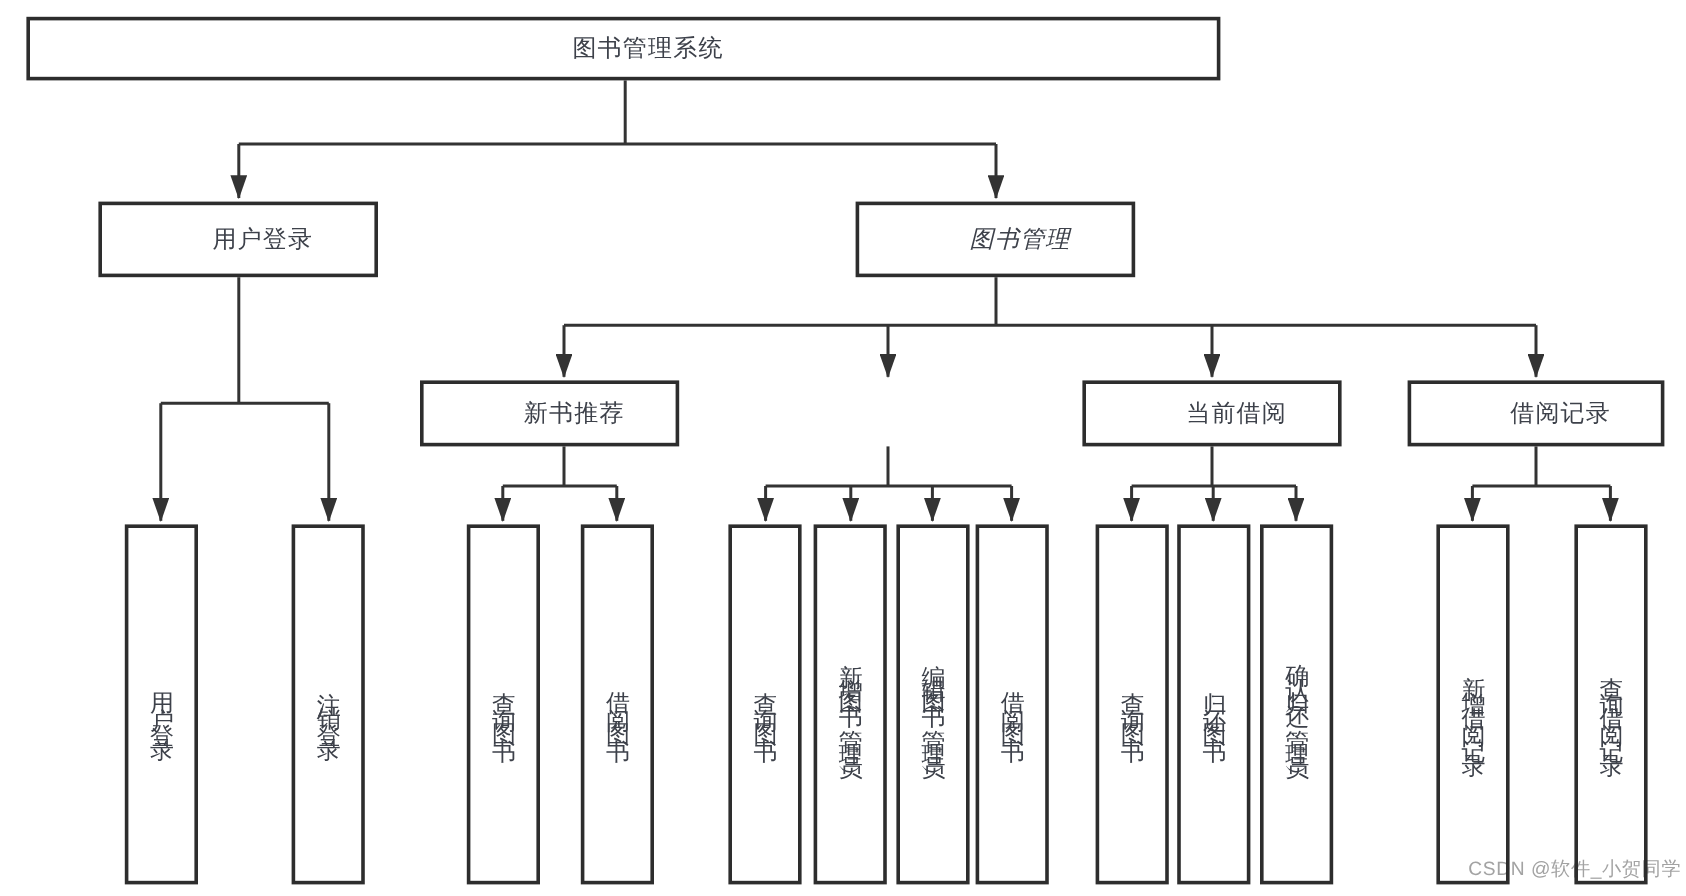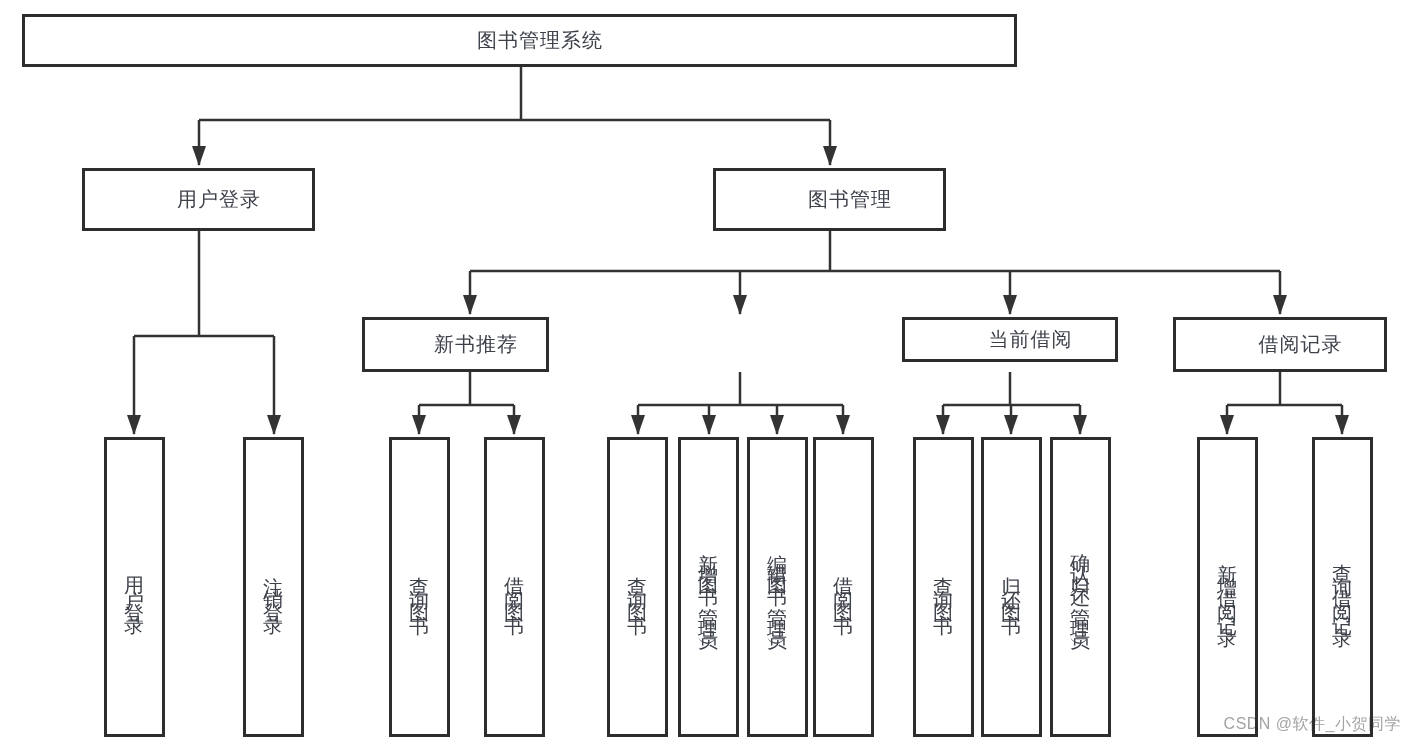--- a/index.html
+++ b/index.html
@@ -84,28 +84,28 @@
 
   <div class="watermark">CSDN @软件_小贺同学</div>
 
   <div class="box hbox" style="left:22px;top:14px;width:995px;height:53px;">
     <span>图书管理系统</span>
   </div>
 
   <div class="box hbox" style="left:82px;top:168px;width:233px;height:63px;">
     <span>用户登录</span>
   </div>
-  <div class="box hbox" style="left:713px;top:168px;width:233px;height:63px;">
+  <div class="box hbox" style="left:713px;top:168px;width:233px;height:63px;font-style:italic;">
     <span>图书管理</span>
   </div>
 
-  <div class="box hbox" style="left:362px;top:317px;width:187px;height:55px;">
+  <div class="box hbox" style="left:350px;top:317px;width:216px;height:55px;">
     <span>新书推荐</span>
   </div>
-  <div class="box hbox" style="left:902px;top:317px;width:216px;height:45px;">
+  <div class="box hbox" style="left:902px;top:317px;width:216px;height:55px;">
     <span>当前借阅</span>
   </div>
   <div class="box hbox" style="left:1173px;top:317px;width:214px;height:55px;">
     <span>借阅记录</span>
   </div>
 
   <div class="box vbox" style="left:104px;">
     <span class="vtext">用户登录</span>
   </div>
   <div class="box vbox" style="left:243px;">

